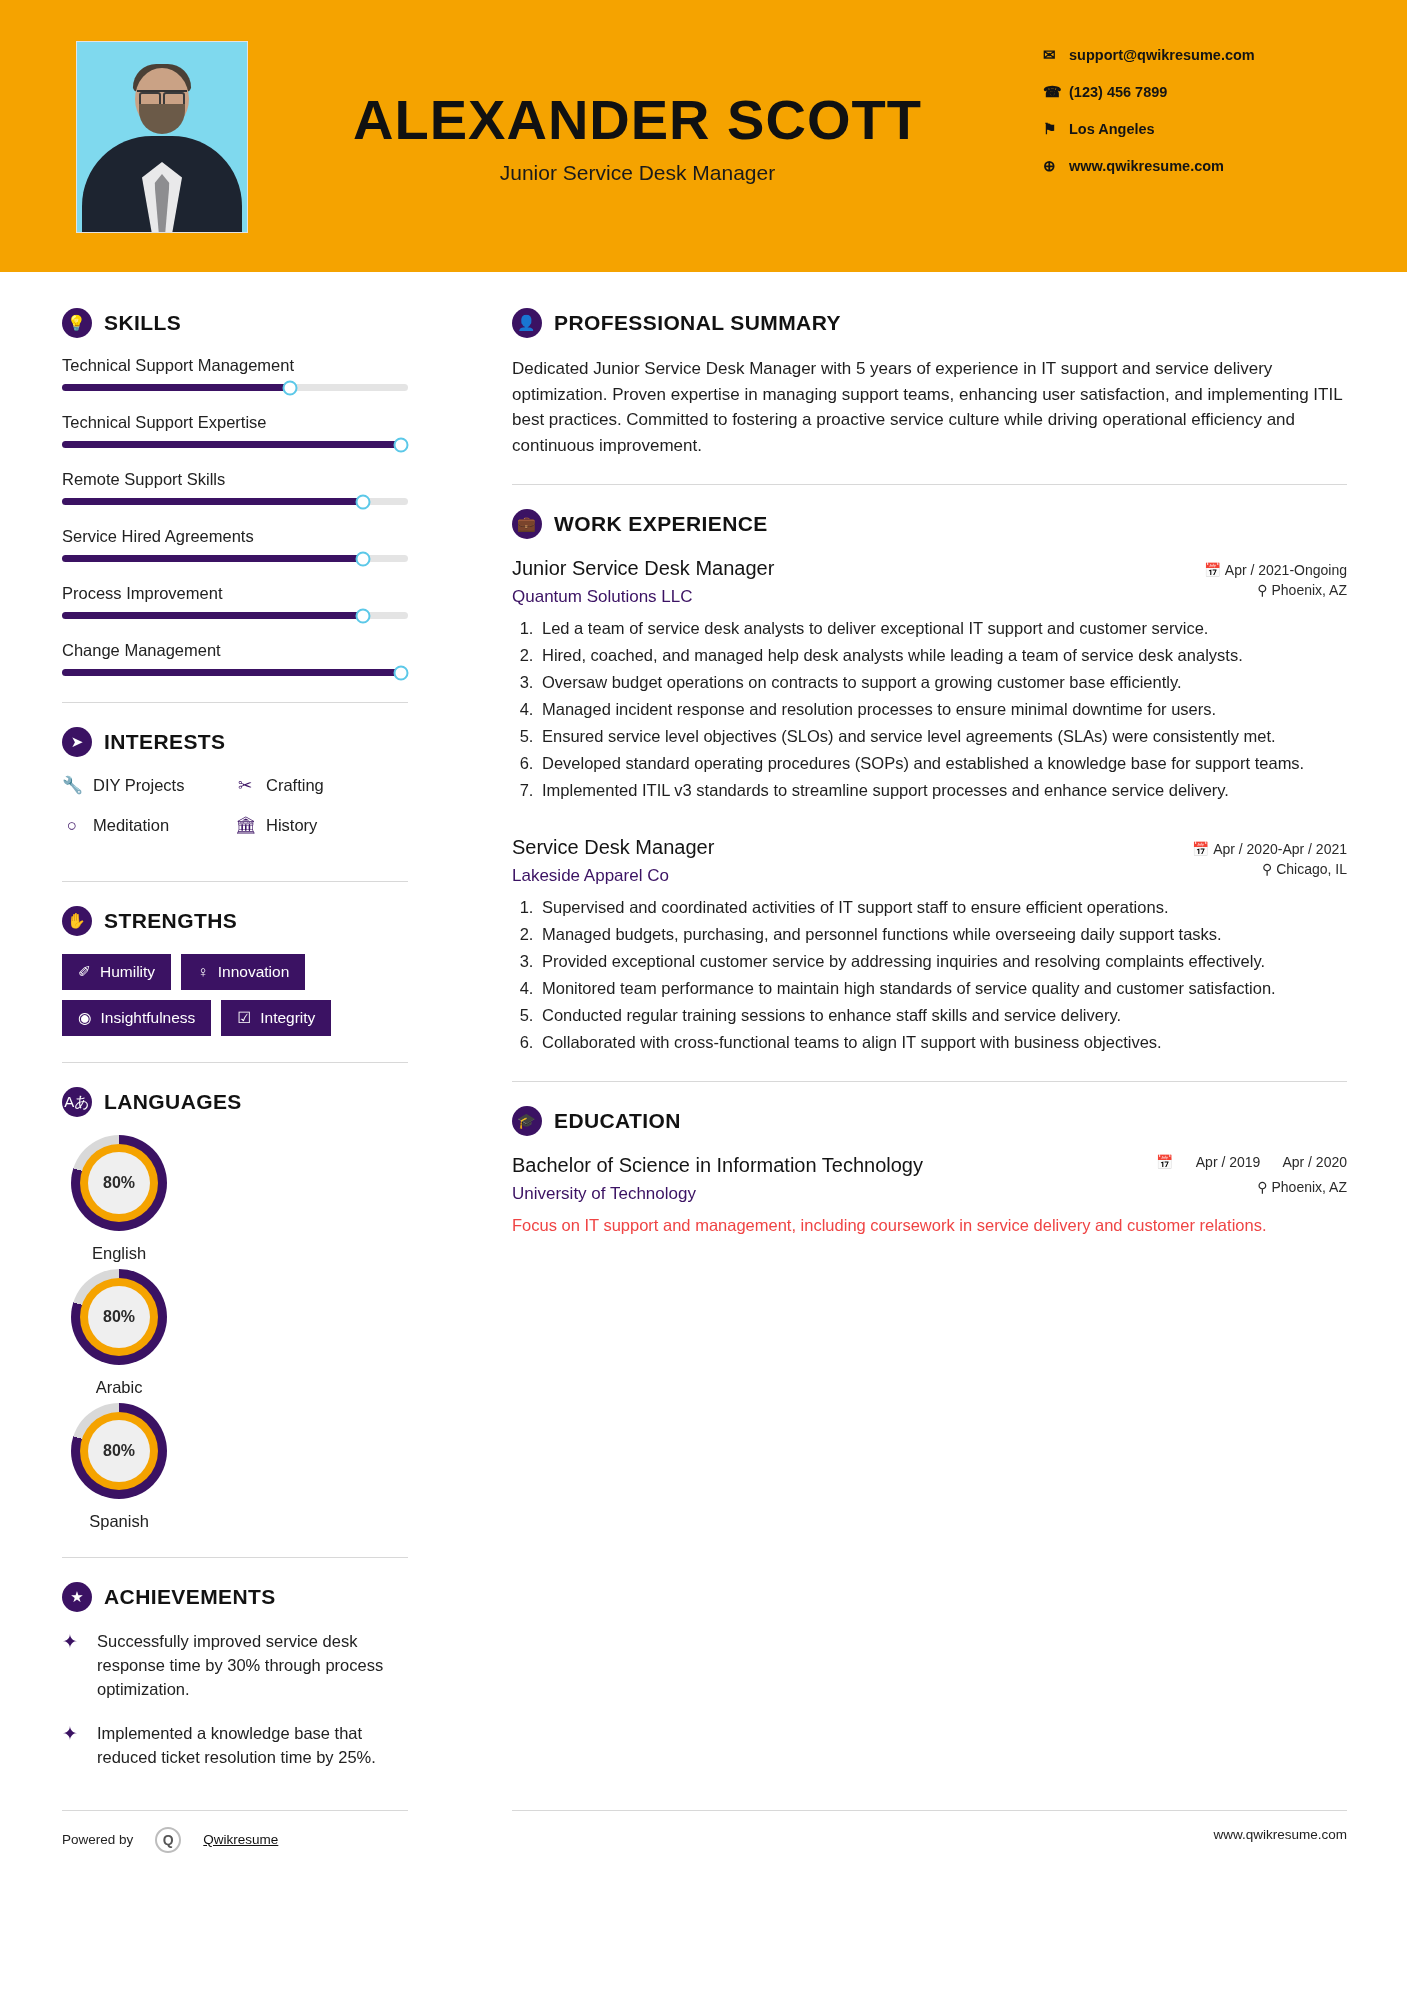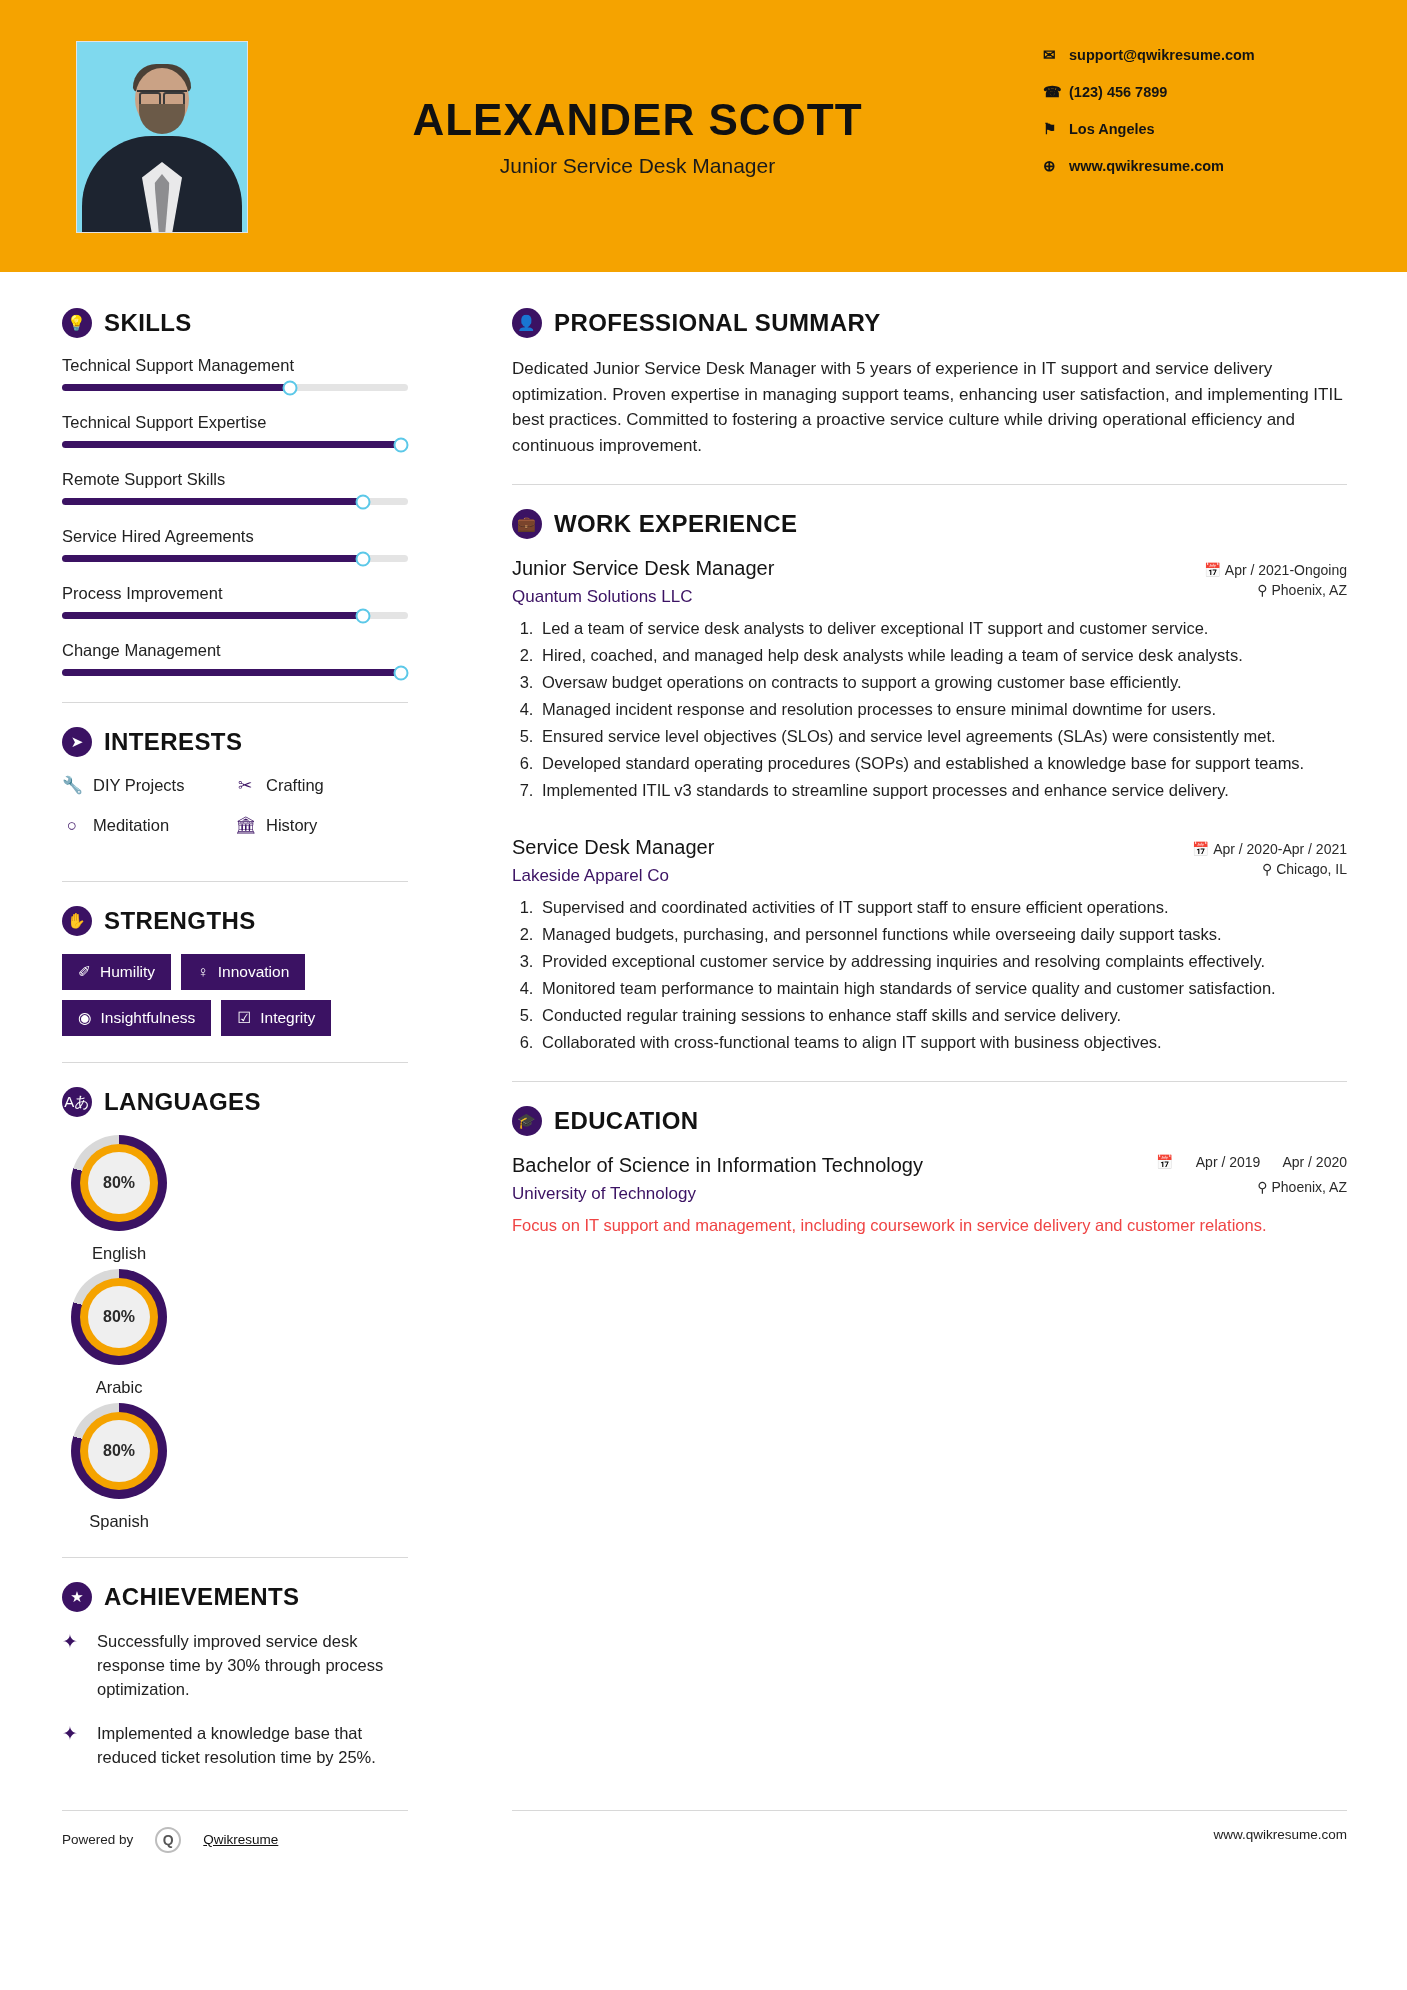--- a/index.html
+++ b/index.html
@@ -97,21 +97,21 @@
     width: 15px; height: 58px;
     background: #8d8d90;
     clip-path: polygon(50% 0, 100% 16%, 72% 100%, 28% 100%, 0 16%);
   }
   .name-block {
     flex: 1 1 auto;
     text-align: center;
     padding-right: 320px;
   }
   .name {
-    font-size: 44px;
+    font-size: 56px;
     font-weight: bold;
     letter-spacing: 1px;
     color: #111;
     line-height: 1.1;
   }
   .job-title {
     font-size: 21px;
     color: #1a1a1a;
     margin-top: 10px;
   }
@@ -160,21 +160,21 @@
   .sec-icon {
     width: 30px; height: 30px;
     border-radius: 50%;
     background: #3B1263;
     color: #fff;
     display: flex; align-items: center; justify-content: center;
     font-size: 15px;
     flex: 0 0 30px;
   }
   .sec-title {
-    font-size: 24px;
+    font-size: 21px;
     font-weight: bold;
     color: #121212;
     letter-spacing: .4px;
   }
   .divider {
     height: 1px;
     background: #d8d8d8;
     margin: 26px 0 24px 0;
   }
 

